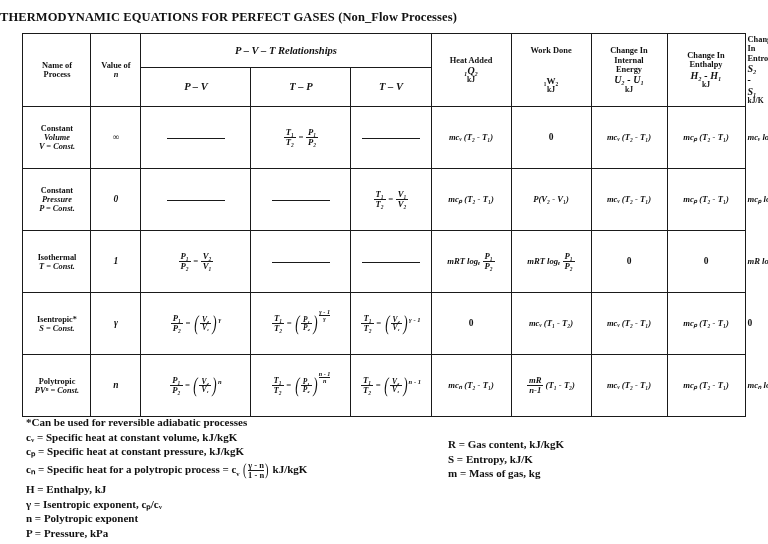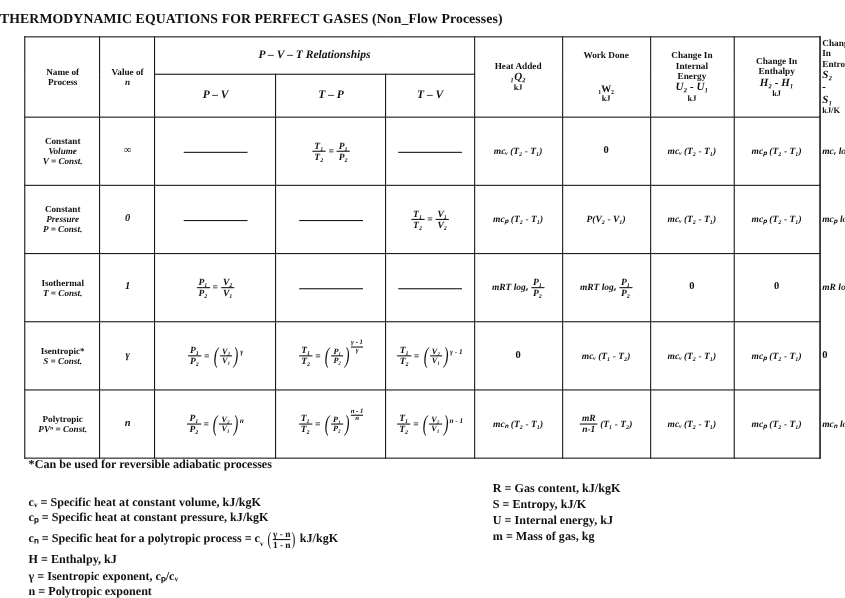--- a/index.html
+++ b/index.html
@@ -62,21 +62,21 @@
   .sup{font-size:6.6px;vertical-align:super;font-style:italic;font-weight:bold;}
   .supfrac{display:inline-block;vertical-align:top;text-align:center;font-size:6.2px;font-style:italic;font-weight:bold;line-height:1.02;margin-top:-3px;}
   .supfrac>.num{display:block;border-bottom:.9px solid #1a1a1a;}
   .sub{font-size:6.6px;vertical-align:sub;}
 
   
   .legend{position:absolute;left:0;top:415px;width:768px;display:flex;}
   .legcol{font-size:11px;line-height:1.34;font-weight:bold;}
   .legcol.left{width:420px;padding-left:26px;box-sizing:border-box;}
   .legcol.right{width:348px;padding-left:28px;box-sizing:border-box;padding-top:22px;}
-  .star{font-size:11px;font-weight:bold;margin-bottom:20px;}
+  .star{font-size:11px;font-weight:bold;margin-bottom:0;}
   .legrow{white-space:nowrap;}
   .inlfrac{display:inline-block;vertical-align:middle;text-align:center;font-size:8.5px;line-height:1.02;}
   .inlfrac>.num{display:block;border-bottom:1px solid #1a1a1a;}
 </style>
 </head>
 <body>
 
 <div class="page">
 
   <div class="title">THERMODYNAMIC EQUATIONS FOR PERFECT GASES (Non_Flow Processes)</div>
@@ -254,18 +254,17 @@
         <span>kJ/kgK</span>
       </div>
       <div class="legrow">H = Enthalpy, kJ</div>
       <div class="legrow">γ  = Isentropic exponent, cₚ/cᵥ</div>
       <div class="legrow">n  = Polytropic exponent</div>
       <div class="legrow">P = Pressure, kPa</div>
     </div>
     <div class="legcol right">
       <div class="legrow">R = Gas content, kJ/kgK</div>
       <div class="legrow">S = Entropy, kJ/K</div>
-      <div class="legrow">U = Internal energy, kJ</div>
       <div class="legrow">m = Mass of gas, kg</div>
     </div>
   </div>
 
 </div>
 
 </body></html>

